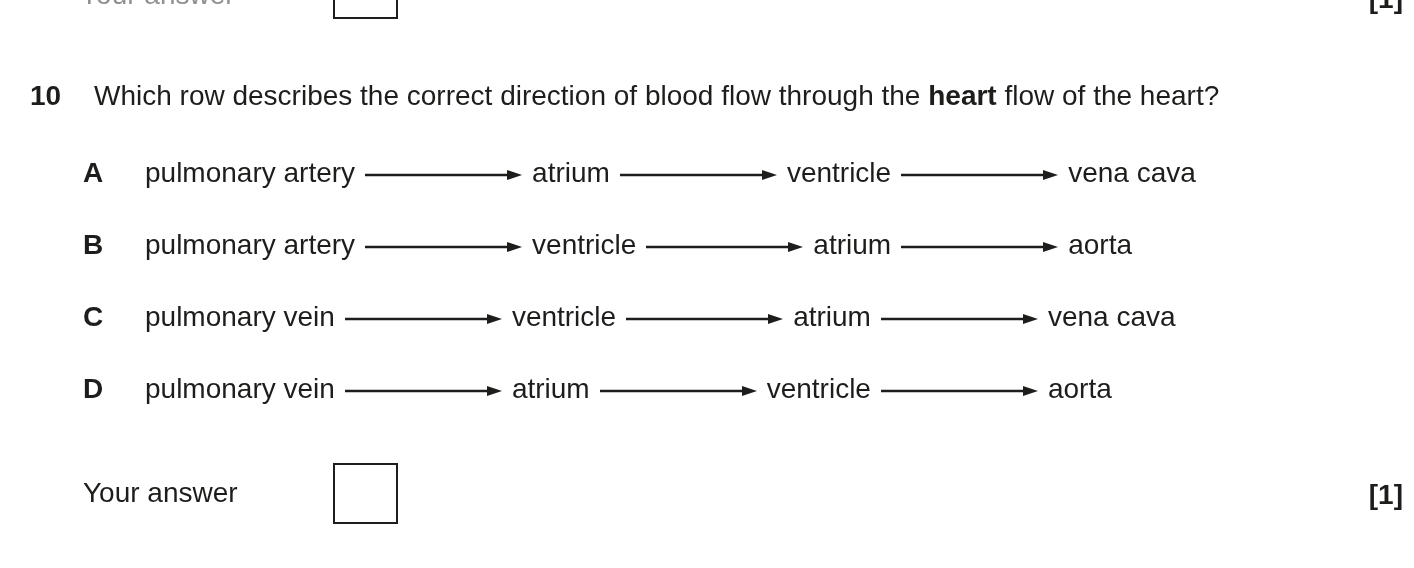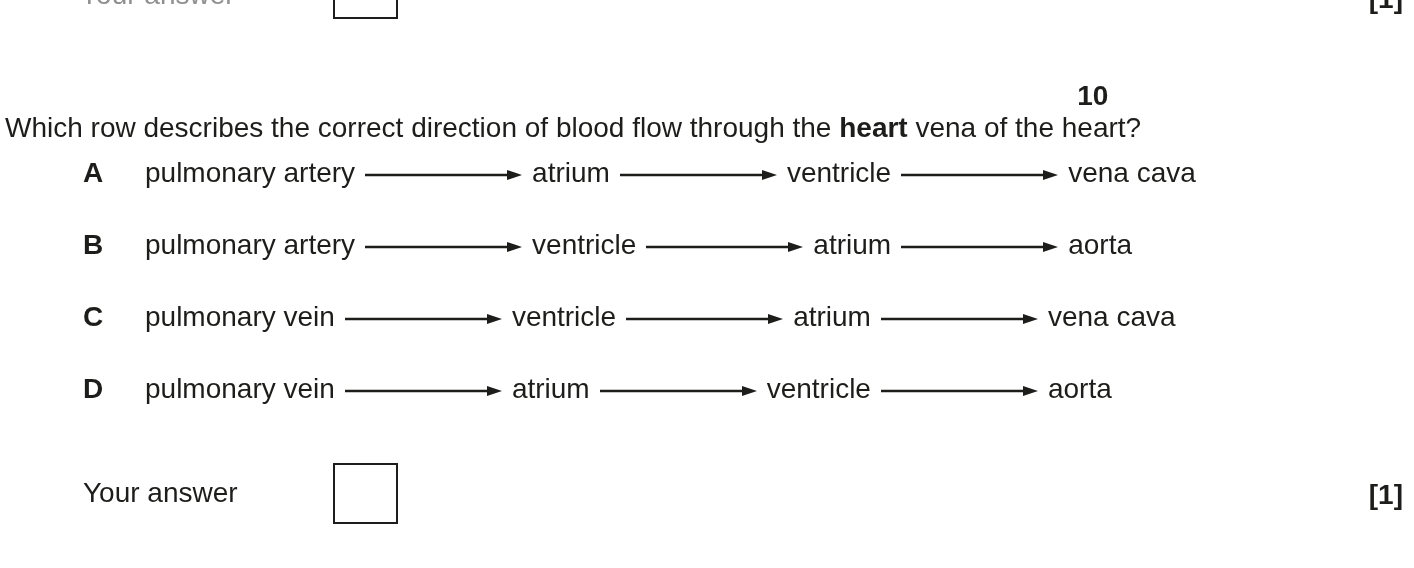--- a/index.html
+++ b/index.html
@@ -43,26 +43,25 @@
     top: -17px;
     width: 100px;
     text-align: right;
     font-weight: bold;
     white-space: pre;
   }
 
   
   .question-line {
     position: absolute;
-    left: 5px;
+    left: 30px;
     top: 80px;
     display: flex;
-    align-items: flex-end;
-    white-space: pre;
-    flex-direction: column;
+    align-items: center;
+    white-space: pre;
   }
   .q-number {
     display: inline-block;
     width: 64px;
     font-weight: bold;
   }
 
   
   .option-row {
     position: absolute;
@@ -117,21 +116,21 @@
 <body>
 
 <div class="page">
 
   <span class="frag-label">Your answer</span>
   <div class="frag-box"></div>
   <span class="frag-marks">[1]</span>
 
   <div class="question-line">
     <span class="q-number">10</span>
-    <span class="q-text"><span>Which row describes the correct direction of blood flow through the </span><span class="bold">heart</span><span> vena of the heart?</span></span>
+    <span class="q-text"><span>Which row describes the correct direction of blood flow through the </span><span class="bold">heart</span><span> flow of the heart?</span></span>
   </div>
 
   <div class="option-row row-a">
     <span class="letter">A</span>
     <span class="term">pulmonary artery</span>
     <span class="arrow"><svg width="157" height="14" viewBox="0 0 157 14">
           <line x1="0" y1="7" x2="145" y2="7" stroke="#1d1d1b" stroke-width="2.4"></line>
           <polygon points="142,2 157,7 142,12" fill="#1d1d1b"></polygon>
         </svg></span>
     <span class="term">atrium</span>

